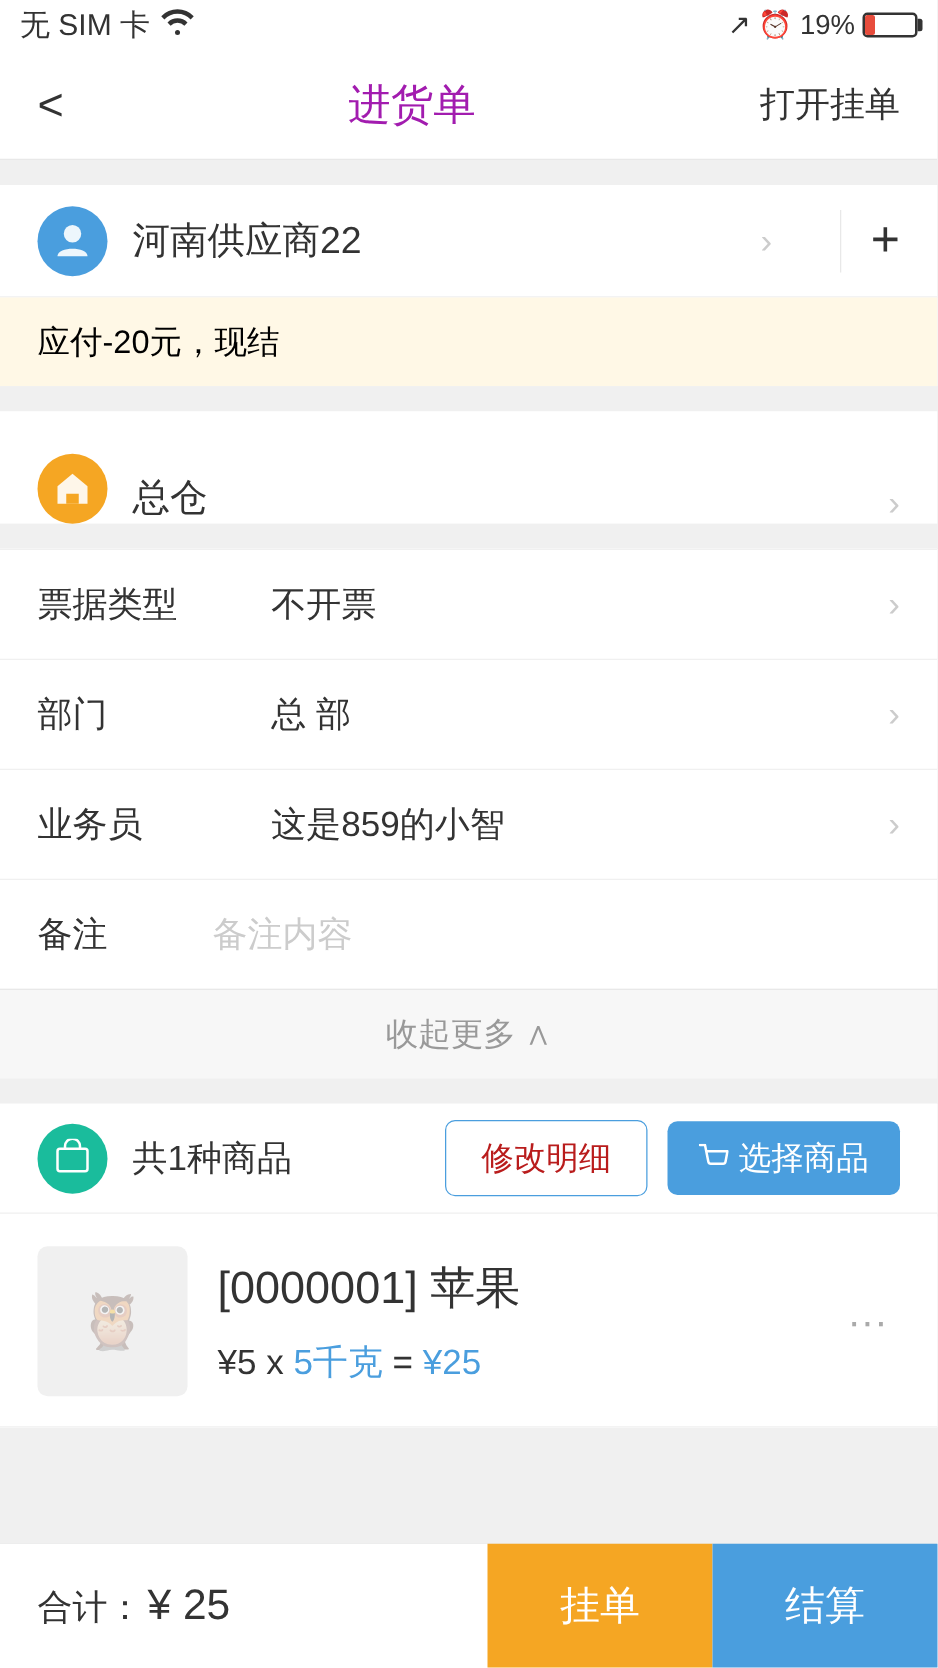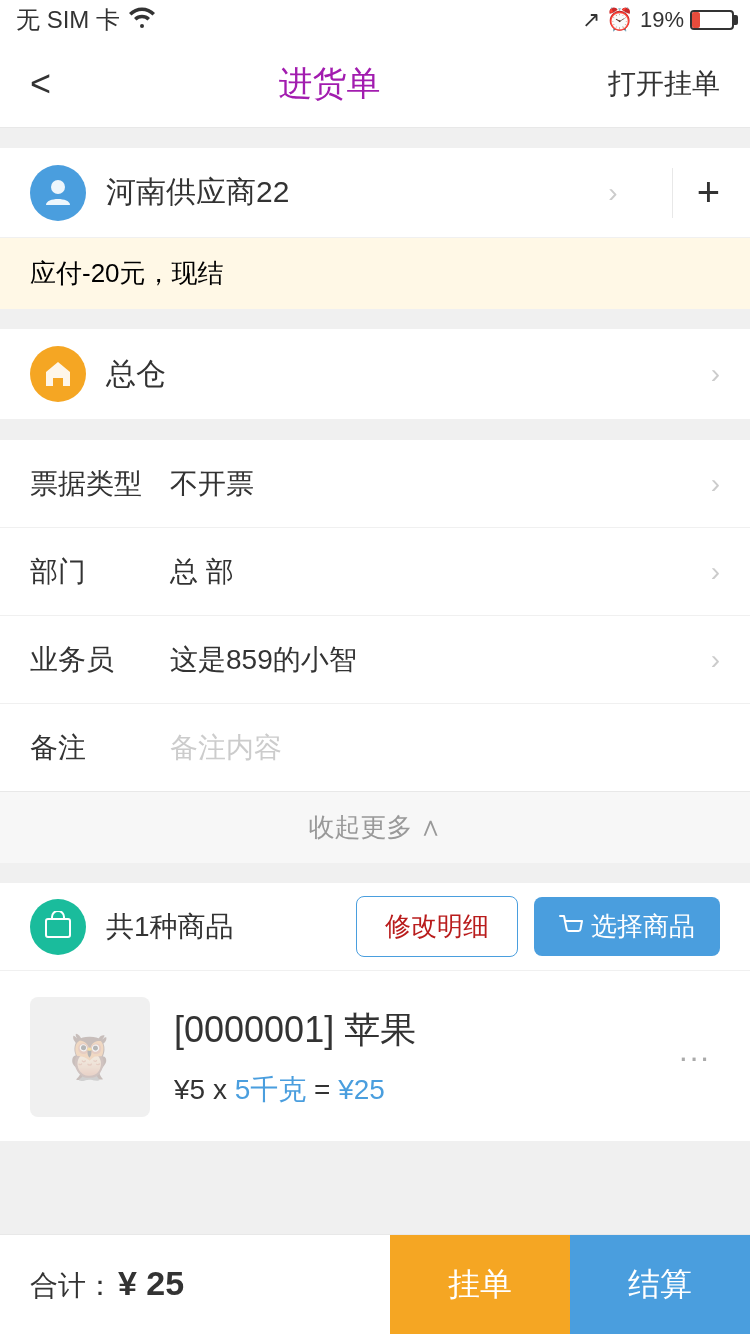--- a/index.html
+++ b/index.html
@@ -100,21 +100,21 @@
     .notice-bar {
       background: #fff8e6;
       padding: 18px 30px;
       font-size: 26px;
       color: #000000;
     }
 
     
     .warehouse-row {
       display: flex;
-      align-items: center;
+      align-items: flex-end;
       padding: 0 30px;
       height: 90px;
     }
     .warehouse-icon {
       width: 56px; height: 56px;
       border-radius: 50%;
       background: #f5a623;
       display: flex; align-items: center; justify-content: center;
       color: #fff; font-size: 28px;
       margin-right: 20px;
@@ -129,20 +129,21 @@
 
     
     .form-row {
       display: flex;
       align-items: center;
       padding: 0 30px;
       height: 88px;
       border-top: 1px solid #f0f0f0;
       background: #fff;
       cursor: pointer;
+      gap: 47px;
     }
     .form-label {
       font-size: 28px;
       color: #333;
       width: 140px;
       flex-shrink: 0;
     }
     .form-value {
       flex: 1;
       font-size: 28px;
@@ -273,21 +274,21 @@
     }
     .total-section {
       flex: 1;
       display: flex;
       flex-direction: column;
       justify-content: center;
       padding: 0 30px;
     }
     .total-amount {
       font-size: 34px;
-      font-weight: bold;
+      font-weight: normal;
       color: #333;
     }
     .total-count {
       font-size: 22px;
       color: #999;
     }
     .btn-hang {
       width: 180px;
       background: #f5a623;
       color: #fff;

